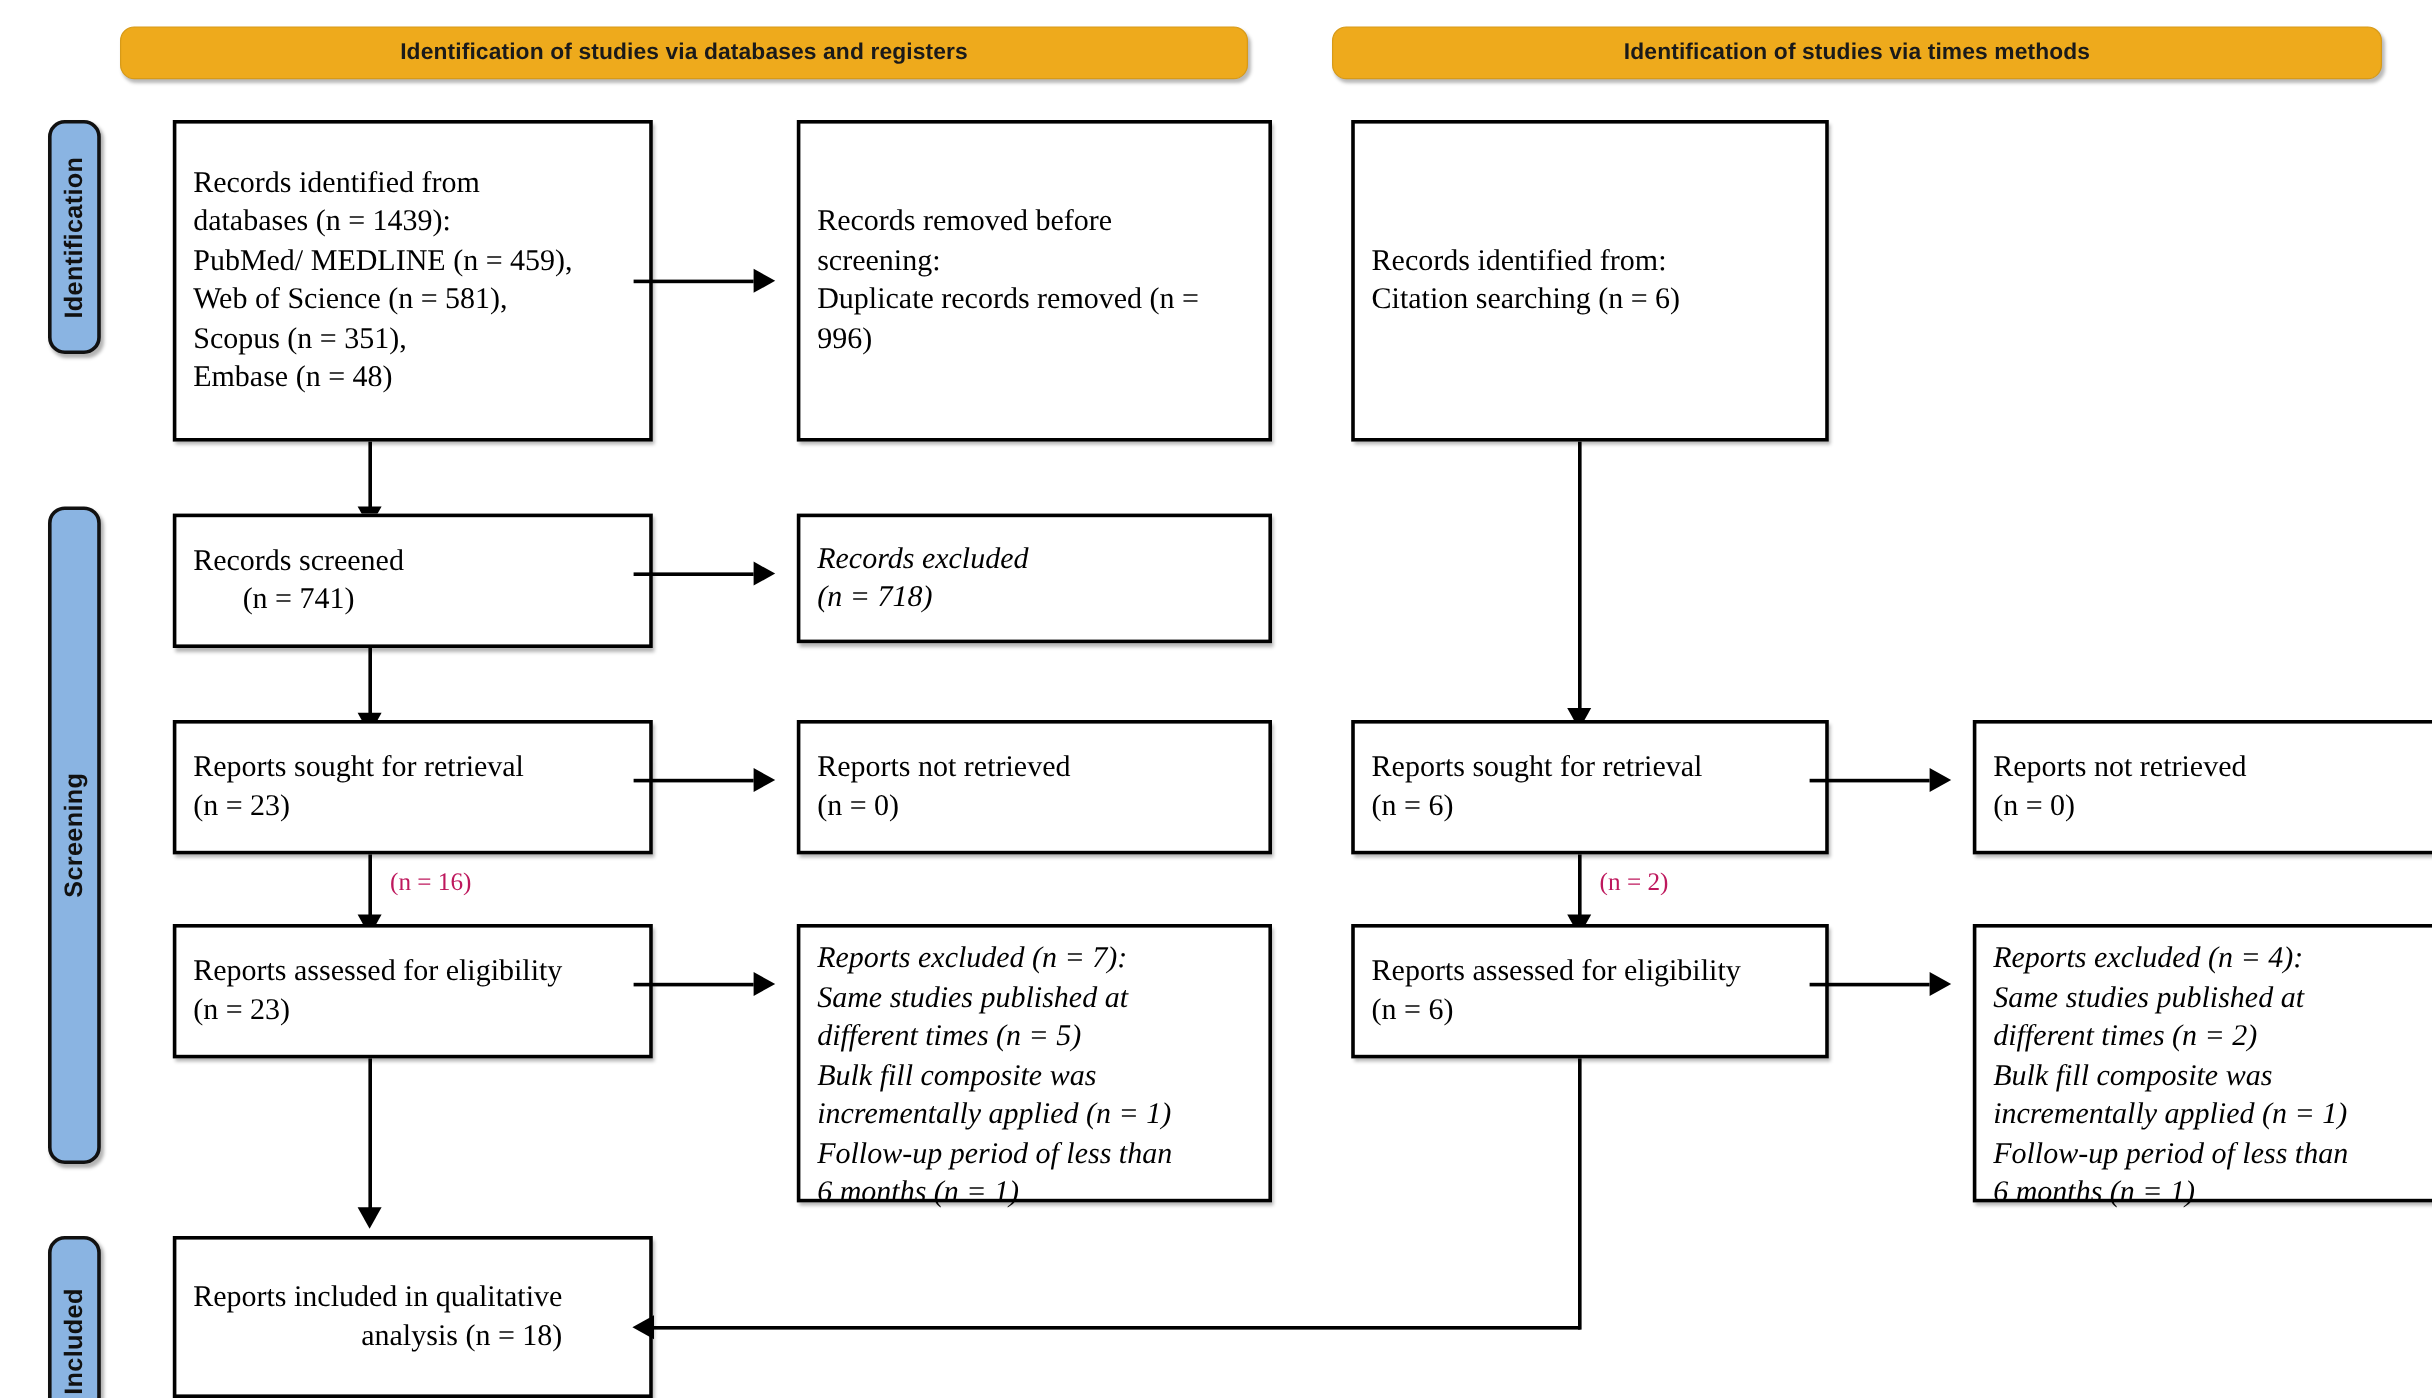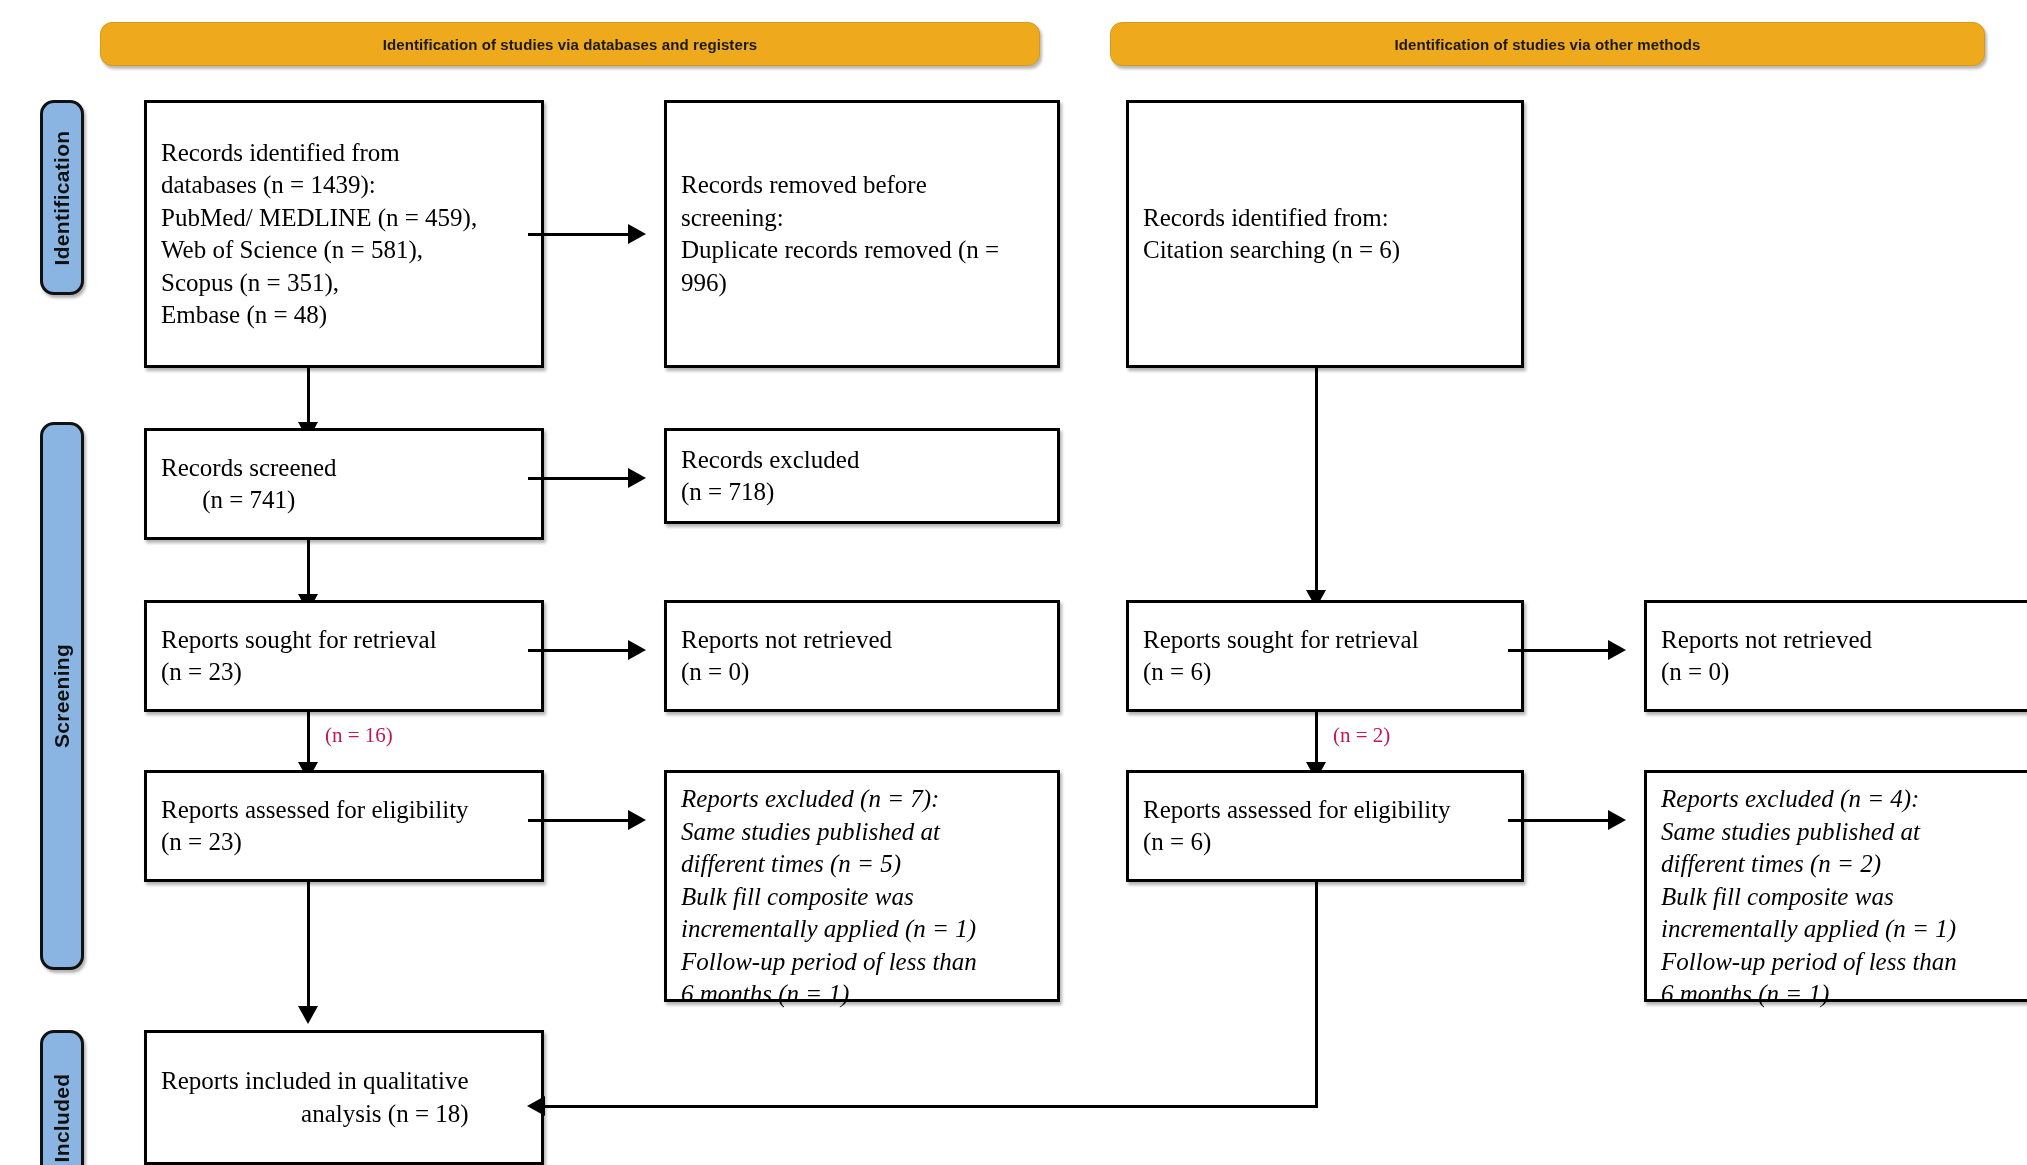--- a/index.html
+++ b/index.html
@@ -21,21 +21,21 @@
     position: absolute;
     background: #eeaa1c;
     border: 1px solid #d79a18;
     border-radius: 12px;
     box-shadow: 2px 3px 3px rgba(0,0,0,0.28);
     display: flex;
     align-items: center;
     justify-content: center;
     font-family: "Liberation Sans", "DejaVu Sans", sans-serif;
     font-weight: bold;
-    font-size: 15px;
+    font-size: 19px;
     color: #1a1a1a;
     letter-spacing: 0.1px;
     text-align: center;
     box-sizing: border-box;
   }
 
   
   .phase-pill {
     position: absolute;
     background: #8ab4e2;
@@ -128,21 +128,21 @@
 </head>
 <body>
 
 <div id="stage">
 
   <div class="phase-header" style="left:100px; top:22px; width:940px; height:44px;">
     <span>Identification of studies via databases and registers</span>
   </div>
 
   <div class="phase-header" style="left:1110px; top:22px; width:875px; height:44px;">
-    <span>Identification of studies via other methods</span>
+    <span>Identification of studies via times methods</span>
   </div>
 
   <div class="phase-pill" style="left:40px; top:100px; width:44px; height:195px;">
     <span>Identification</span>
   </div>
 
   <div class="phase-pill" style="left:40px; top:422px; width:44px; height:548px;">
     <span>Screening</span>
   </div>
 
@@ -178,21 +178,21 @@
   <div class="arrow arrow-down" style="left:298px; top:422px;"></div>
 
   <div class="conn conn-v" style="left:1315px; top:368px; height:230px;"></div>
   <div class="arrow arrow-down" style="left:1306px; top:590px;"></div>
 
   <div class="flow-box" style="left:128px; top:428px; width:400px; height:112px;text-align:center;">
     <div class="box-text">Records screened
 (n = 741)</div>
   </div>
 
-  <div class="flow-box" style="left:648px; top:428px; width:396px; height:96px;">
+  <div class="flow-box" style="left:648px; top:428px; width:396px; height:108px;font-style:italic;">
     <div class="box-text">Records excluded
 (n = 718)</div>
   </div>
 
   <div class="conn conn-h" style="left:528px; top:477px; width:100px;"></div>
   <div class="arrow arrow-right" style="left:628px; top:468px;"></div>
 
   <div class="conn conn-v" style="left:307px; top:540px; height:60px;"></div>
   <div class="arrow arrow-down" style="left:298px; top:594px;"></div>
 

